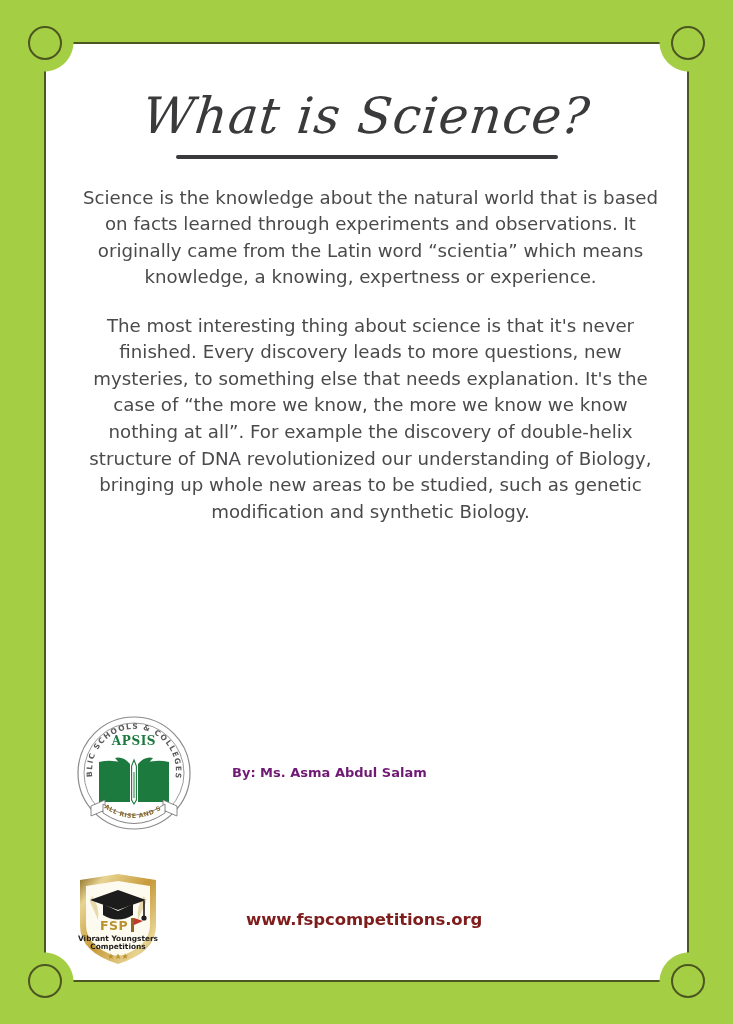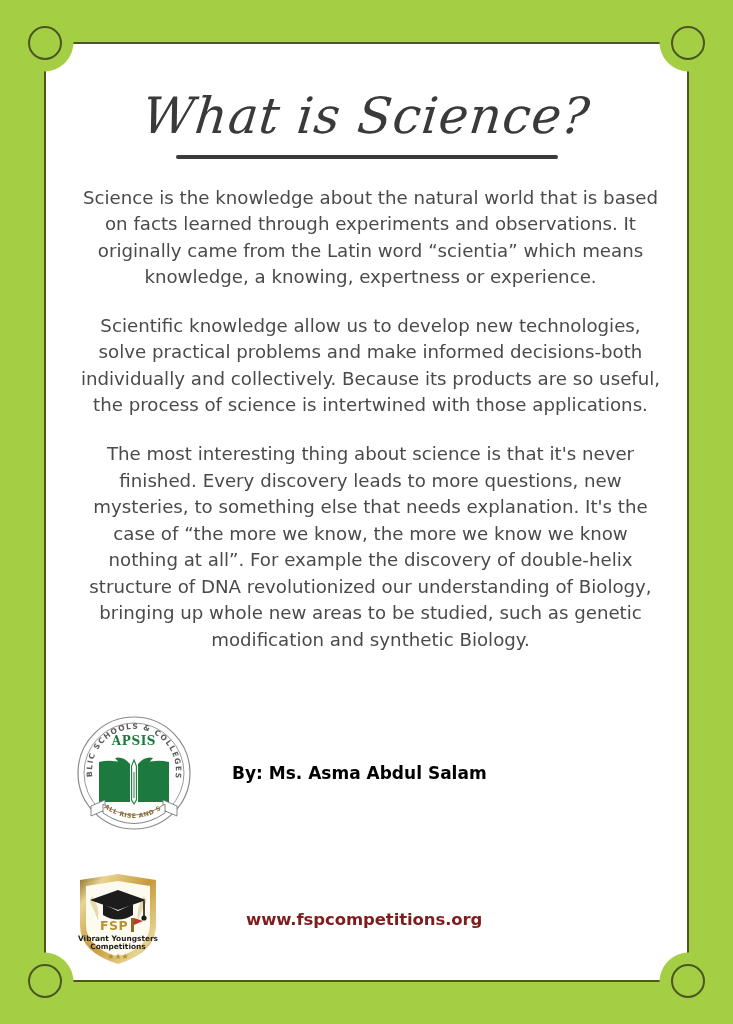--- a/index.html
+++ b/index.html
@@ -120,23 +120,23 @@
     align-items: center;
   }
   #apsis-logo-wrap {
     width: 148px;
     flex: 0 0 148px;
     display: flex;
     justify-content: center;
   }
   #credit-text {
     font-family: "DejaVu Sans", sans-serif;
-    font-size: 17px;
+    font-size: 13px;
     font-weight: bold;
-    color: #000000;
+    color: #701a75;
     line-height: 1.42;
     margin-left: 24px;
   }
 
   
   #footer-row {
     position: absolute;
     left: 0;
     top: 828px;
     width: 620px;
@@ -171,21 +171,20 @@
 
   <div id="content">
 
     <div id="title-block">
       <h1 id="poster-title">What is Science?</h1>
       <div id="title-rule"></div>
     </div>
 
     <div id="body-copy">
       <p>Science is the knowledge about the natural world that is based on facts learned through experiments and observations. It originally came from the Latin word “scientia” which means knowledge, a knowing, expertness or experience.</p>
-      <p>Scientific knowledge allow us to develop new technologies, solve practical problems and make informed decisions-both individually and collectively. Because its products are so useful, the process of science is intertwined with those applications.</p>
       <p>The most interesting thing about science is that it's never finished. Every discovery leads to more questions, new mysteries, to something else that needs explanation. It's the case of “the more we know, the more we know we know nothing at all”. For example the discovery of double-helix structure of DNA revolutionized our understanding of Biology, bringing up whole new areas to be studied, such as genetic modification and synthetic Biology.</p>
     </div>
 
     <div id="credit-row">
 
       <div id="apsis-logo-wrap">
         <svg width="118" height="118" viewBox="0 0 118 118">
           <circle cx="59" cy="59" r="56" fill="#ffffff" stroke="#8a8a8a" stroke-width="1.2"></circle>
           <circle cx="59" cy="59" r="50" fill="none" stroke="#9a9a9a" stroke-width="1"></circle>
           <defs>

